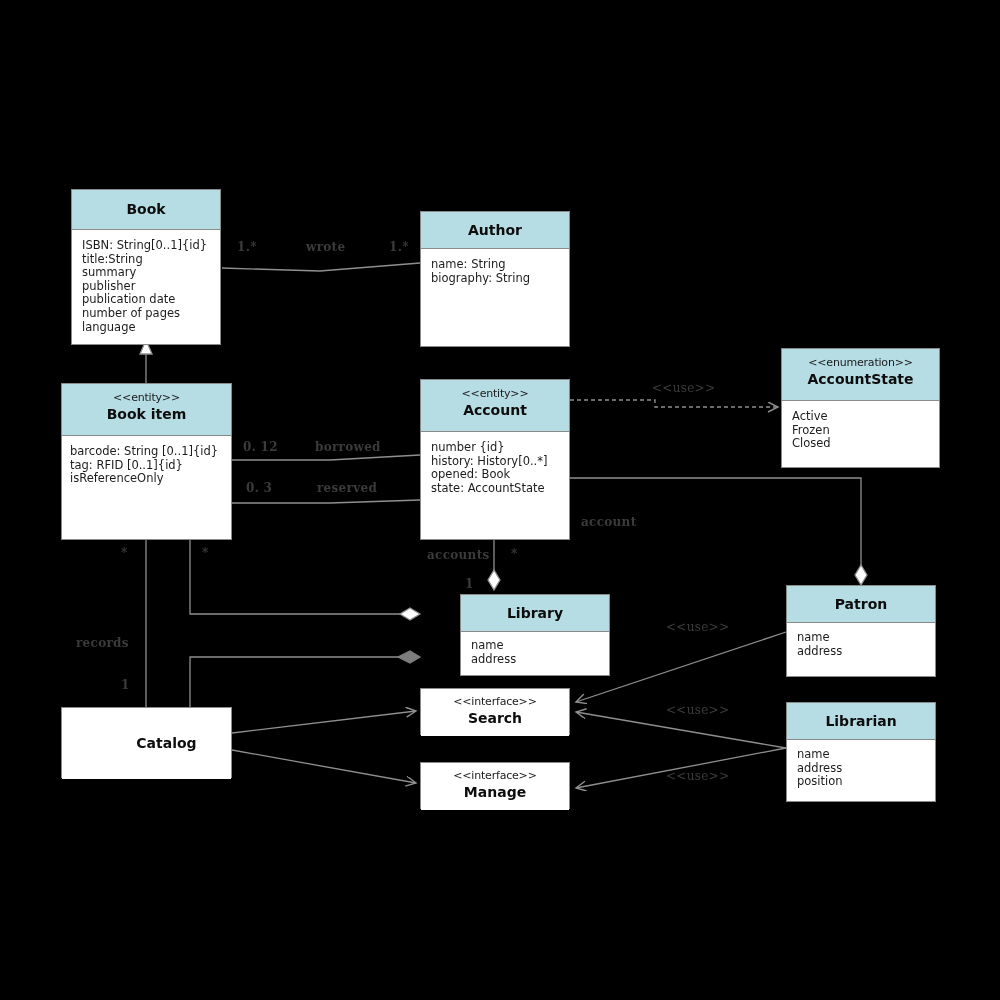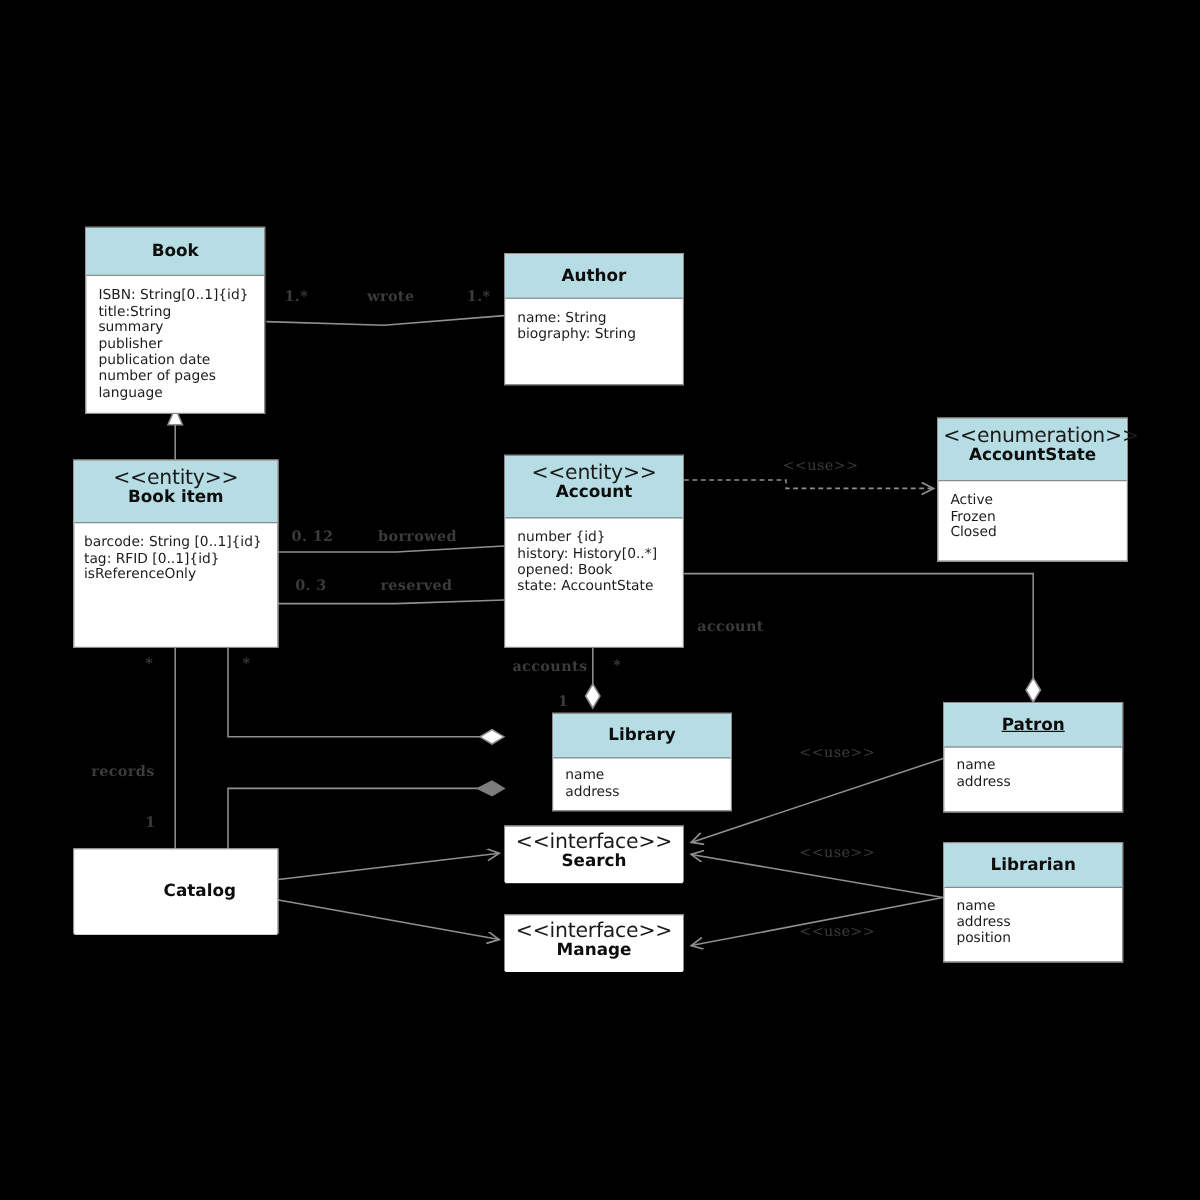--- a/index.html
+++ b/index.html
@@ -38,21 +38,21 @@
     text-align: center;
     padding: 6px 4px 7px 4px;
     color: #0d0d0d;
   }
   .node-header.plain {
     background: #ffffff;
     border-bottom: none;
   }
   .stereotype {
     display: block;
-    font-size: 17px;
+    font-size: 11px;
     font-weight: normal;
     line-height: 16px;
     letter-spacing: -0.2px;
     color: #1a1a1a;
   }
   .node-title {
     display: block;
     font-size: 14px;
     font-weight: bold;
     line-height: 17px;
@@ -140,21 +140,21 @@
       <span class="attr">ISBN: String[0..1]{id}</span>
       <span class="attr">title:String</span>
       <span class="attr">summary</span>
       <span class="attr">publisher</span>
       <span class="attr">publication date</span>
       <span class="attr">number of pages</span>
       <span class="attr">language</span>
     </div>
   </div>
 
-  <div class="node" style="left:420px; top:211px; width:150px; height:110px;">
+  <div class="node" style="left:420px; top:211px; width:150px; height:136px;">
     <div class="node-header" style="height:37px;">
       <span class="node-title" style="line-height:24px;">Author</span>
     </div>
     <div class="node-body">
       <span class="attr">name: String</span>
       <span class="attr">biography: String</span>
     </div>
   </div>
 
   <div class="node" style="left:61px; top:383px; width:171px; height:157px;">
@@ -198,21 +198,21 @@
     <div class="node-header" style="height:37px;">
       <span class="node-title" style="line-height:24px;">Library</span>
     </div>
     <div class="node-body" style="padding-top:7px;">
       <span class="attr">name</span>
       <span class="attr">address</span>
     </div>
   </div>
 
   <div class="node" style="left:786px; top:585px; width:150px; height:92px;">
-    <div class="node-header" style="height:37px;text-decoration:underline;">
+    <div class="node-header" style="height:37px;">
       <span class="node-title" style="line-height:24px;">Patron</span>
     </div>
     <div class="node-body" style="padding-top:8px;">
       <span class="attr">name</span>
       <span class="attr">address</span>
     </div>
   </div>
 
   <div class="node" style="left:786px; top:702px; width:150px; height:100px;">
     <div class="node-header" style="height:37px;">

